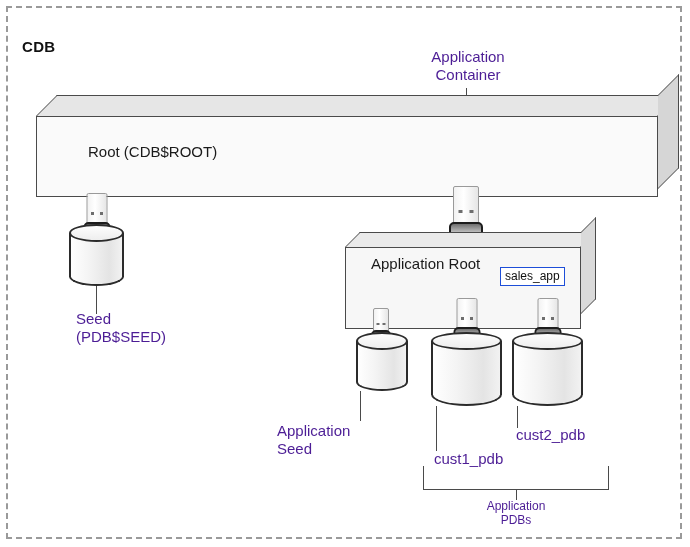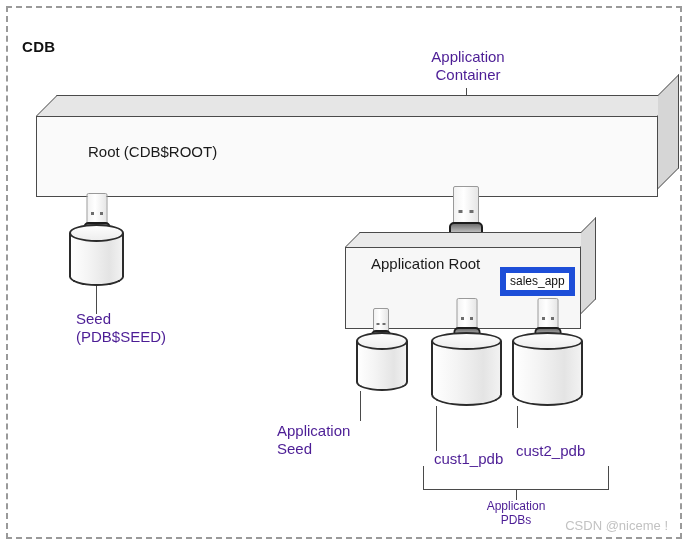--- a/index.html
+++ b/index.html
@@ -128,21 +128,21 @@
     box-sizing: border-box;
     transform: skewY(-45deg);
     transform-origin: top left;
   }
   #approot-label { left: 26px; top: 8px; font-size: 15px; }
 
   
   .badge {
     position: absolute;
     background: #ffffff;
-    border: 6px solid #1d4ed8;
+    border: 1px solid #1d4ed8;
     font-size: 12px;
     color: #111111;
     padding: 1px 4px 2px 4px;
     line-height: 14px;
     white-space: nowrap;
   }
   #sales-app-badge { left: 500px; top: 267px; }
 
   
   .plug { position: absolute; }
@@ -360,24 +360,23 @@
         <i></i>
       </div>
     <div class="body"></div>
   </div>
 
   <div class="cyl" style="left:512px; top:341px; width:71px; height:65px;">
     <div class="body"></div>
     <div class="cap"></div>
   </div>
   <div class="vline" style="left:517px; top:406px; height:22px;"></div>
-  <div class="lbl" id="cust2-label" style="left:516px; top:442px;">cust2_pdb</div>
+  <div class="lbl" id="cust2-label" style="left:516px; top:426px;">cust2_pdb</div>
 
   <div class="bracket" style="left:423px; top:466px; width:186px; height:24px;">
     <div class="bar"></div>
   </div>
   <div class="vline" style="left:516px; top:490px; height:10px;"></div>
   <div class="lbl small center" id="apppdbs-label" style="left:466px; top:499px; width:100px;">Application
 PDBs</div>
 
-  <div id="watermark">CSDN @niceme !</div>
 
 </div>
 
 </body></html>

